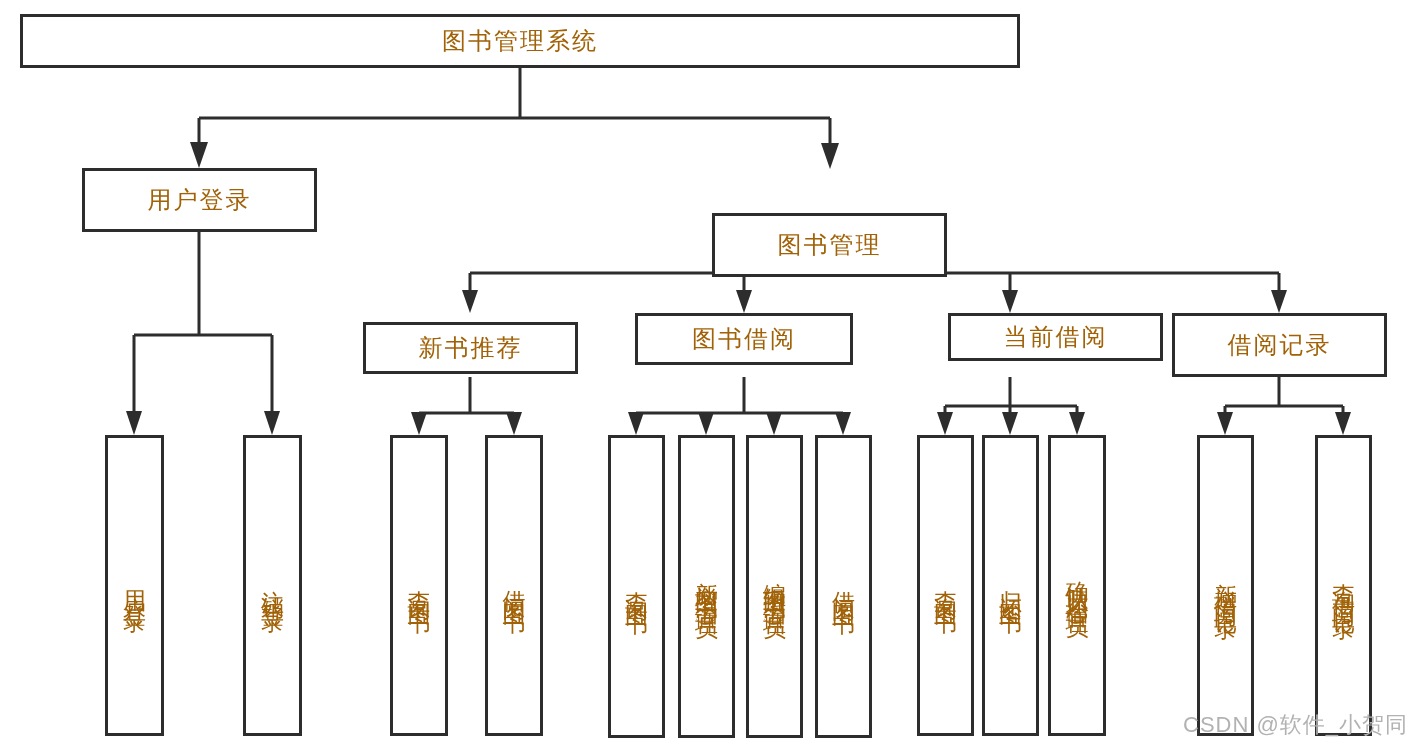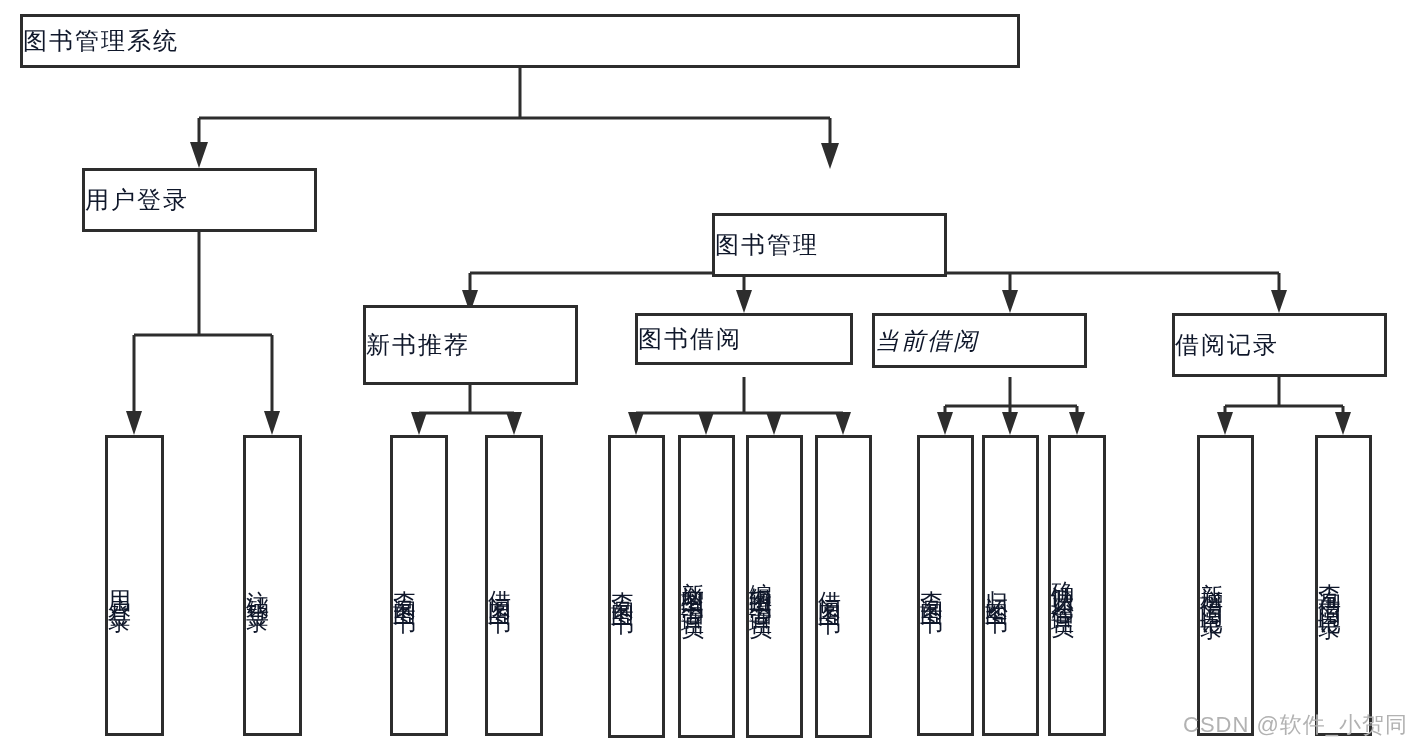--- a/index.html
+++ b/index.html
@@ -12,22 +12,22 @@
     overflow: hidden;
   }
   .edges { position: absolute; left: 0; top: 0; }
   .node {
     position: absolute;
     box-sizing: border-box;
     border: 3px solid #2d2d2d;
     background: #ffffff;
     display: flex;
     align-items: center;
-    justify-content: flex-start;
-    color: #0f172a;
+    justify-content: center;
+    color: #a16207;
   }
   .node .h {
     font-size: 24px;
     letter-spacing: 2px;
     white-space: nowrap;
   }
   .node .v {
     writing-mode: vertical-rl;
     text-orientation: mixed;
     font-size: 23px;
@@ -93,27 +93,27 @@
     <span class="h">图书管理系统</span>
   </div>
 
   <div class="node" style="left:82px; top:168px; width:235px; height:64px;">
     <span class="h">用户登录</span>
   </div>
   <div class="node" style="left:712px; top:169px; width:235px; height:64px;margin-top:44px;">
     <span class="h">图书管理</span>
   </div>
 
-  <div class="node" style="left:363px; top:305px; width:215px; height:80px;">
+  <div class="node" style="left:363px; top:322px; width:215px; height:52px;">
     <span class="h">新书推荐</span>
   </div>
   <div class="node" style="left:635px; top:313px; width:218px; height:52px;">
     <span class="h">图书借阅</span>
   </div>
-  <div class="node" style="left:872px; top:313px; width:215px; height:55px;font-style:italic;">
+  <div class="node" style="left:948px; top:313px; width:215px; height:48px;">
     <span class="h">当前借阅</span>
   </div>
   <div class="node" style="left:1172px; top:313px; width:215px; height:64px;">
     <span class="h">借阅记录</span>
   </div>
 
   <div class="node" style="left:105px; top:435px; width:59px; height:301px;">
     <span class="v">用户登录</span>
   </div>
   <div class="node" style="left:243px; top:435px; width:59px; height:301px;">

